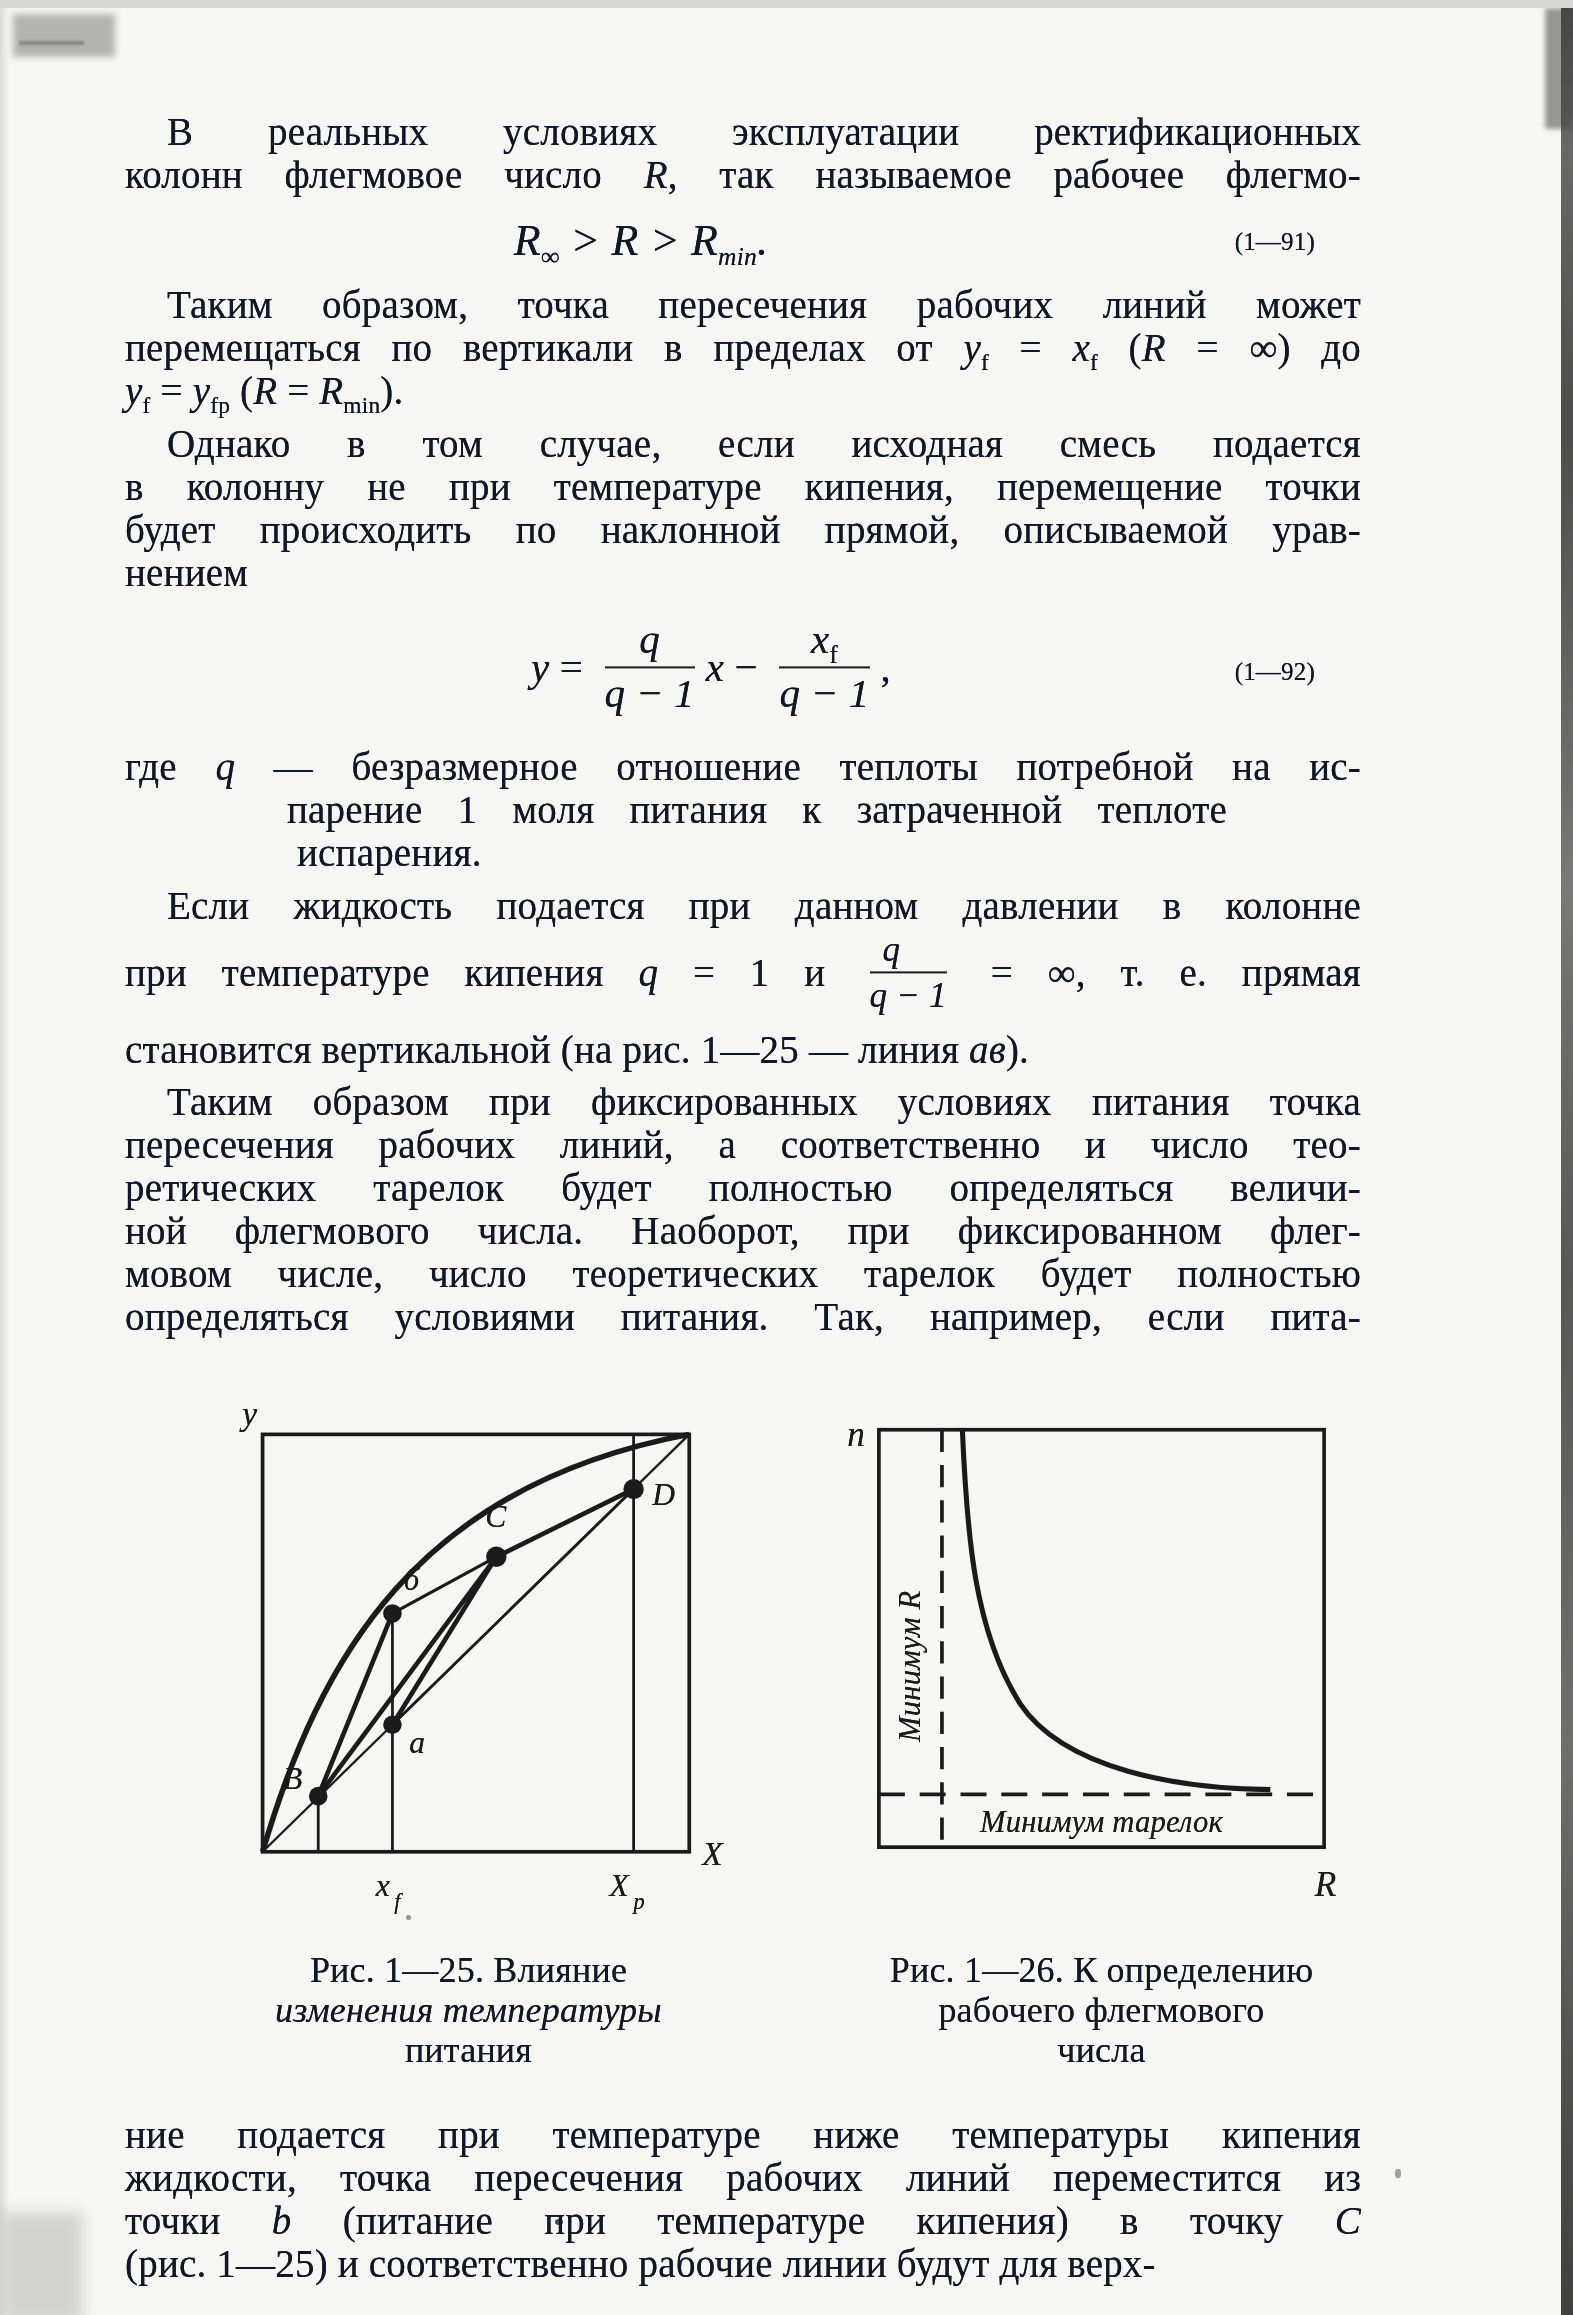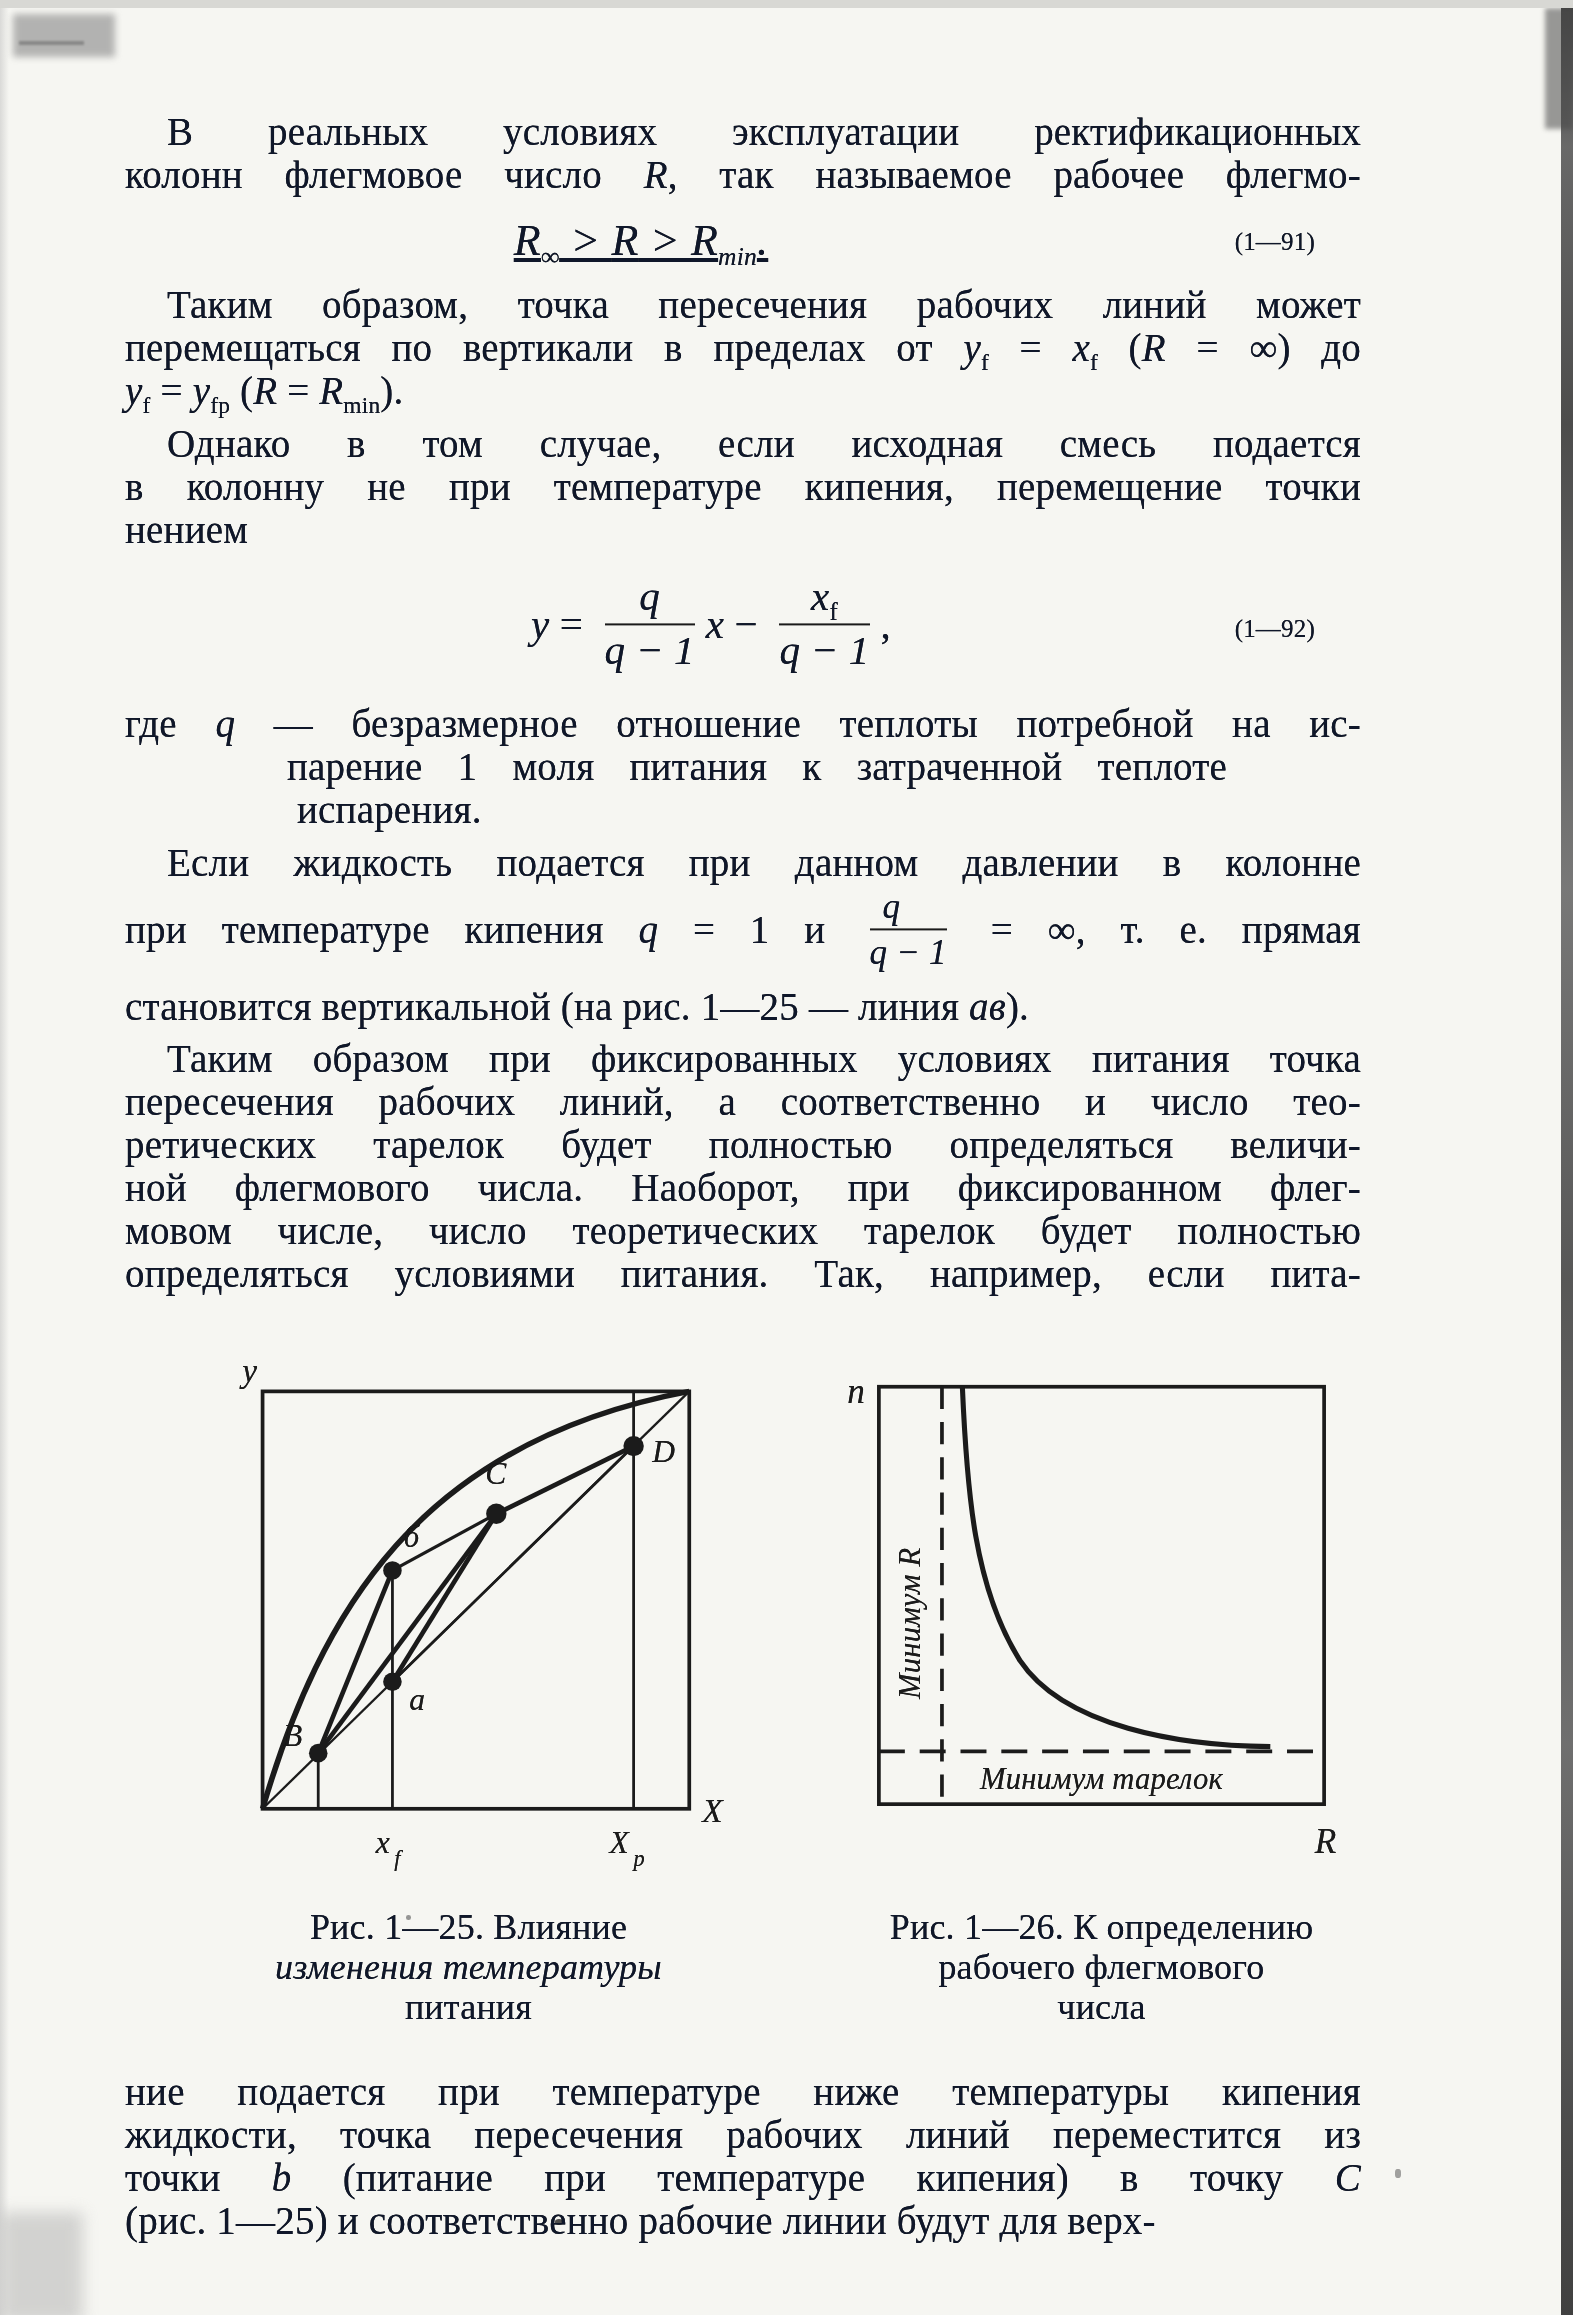--- a/index.html
+++ b/index.html
@@ -17,21 +17,21 @@
   .ind{text-indent:42px;}
   i.v{font-style:italic;}
   sub{font-size:60%;line-height:0;}
   p{margin:0;}
   .blk{margin-top:9.3px;}
 
   
   .eqrow{position:relative;display:flex;justify-content:center;align-items:center;}
   .eqrow .eqlabel{position:absolute;right:46px;top:50%;transform:translateY(-50%);font-size:25px;}
   .eq191{font-size:44px;margin:15px 0 13px 0;height:59px;}
-  .eq191 .eq{transform:translateX(-102px);font-style:italic;text-decoration:underline;}
+  .eq191 .eq{transform:translateX(-102px);font-style:italic;}
   .eq191 sub{font-size:58%;}
   .eq192{font-size:41px;margin:16.7px 0 13px 0;height:122px;}
   .eq192 .eq{transform:translateX(-32px);}
   .frac{display:inline-block;vertical-align:middle;text-align:center;margin:0 11px;transform:translateY(-4.6px);}
   .frac .num{display:block;border-bottom:2.8px solid #1a1a1a;padding:0 18.6px 4.6px 18.6px;}
   .frac .den{display:block;padding-top:4px;}
   .frac i{font-style:italic;}
   .fracsm{font-size:35px;line-height:37px;margin:0 9.3px;}
   .fracsm .num{padding:0 13px 2.8px 13px;border-bottom-width:2.8px;}
 
@@ -92,20 +92,21 @@
 
     <p class="blk">
       <span class="ln ind">Таким образом, точка пересечения рабочих линий может</span>
       <span class="ln"><span>перемещаться по вертикали в пределах от </span><i class="v">y</i><sub>f</sub><span> = </span><i class="v">x</i><sub>f</sub><span> (</span><i class="v">R</i><span> = ∞) до</span></span>
       <span class="ln nj"><i class="v">y</i><sub>f</sub><span> = </span><i class="v">y</i><sub>fp</sub><span> (</span><i class="v">R</i><span> = </span><i class="v">R</i><sub>min</sub><span>).</span></span>
     </p>
 
     <p class="blk">
       <span class="ln ind">Однако в том случае, если исходная смесь подается</span>
       <span class="ln">в колонну не при температуре кипения, перемещение точки</span>
+      <span class="ln">будет происходить по наклонной прямой, описываемой урав-</span>
       <span class="ln nj">нением</span>
     </p>
 
     <div class="eqrow eq192">
       <span class="eq"><i>y</i><span> = </span><span class="frac"><span class="num"><i>q</i></span><span class="den"><i>q − 1</i></span></span><i>x</i><span> − </span><span class="frac"><span class="num"><i>x</i><sub>f</sub></span><span class="den"><i>q − 1</i></span></span><span>,</span></span>
       <span class="eqlabel">(1—92)</span>
     </div>
 
     <p class="blk">
       <span class="ln"><span>где </span><i class="v">q</i><span> — безразмерное отношение теплоты потребной на ис-</span></span>

